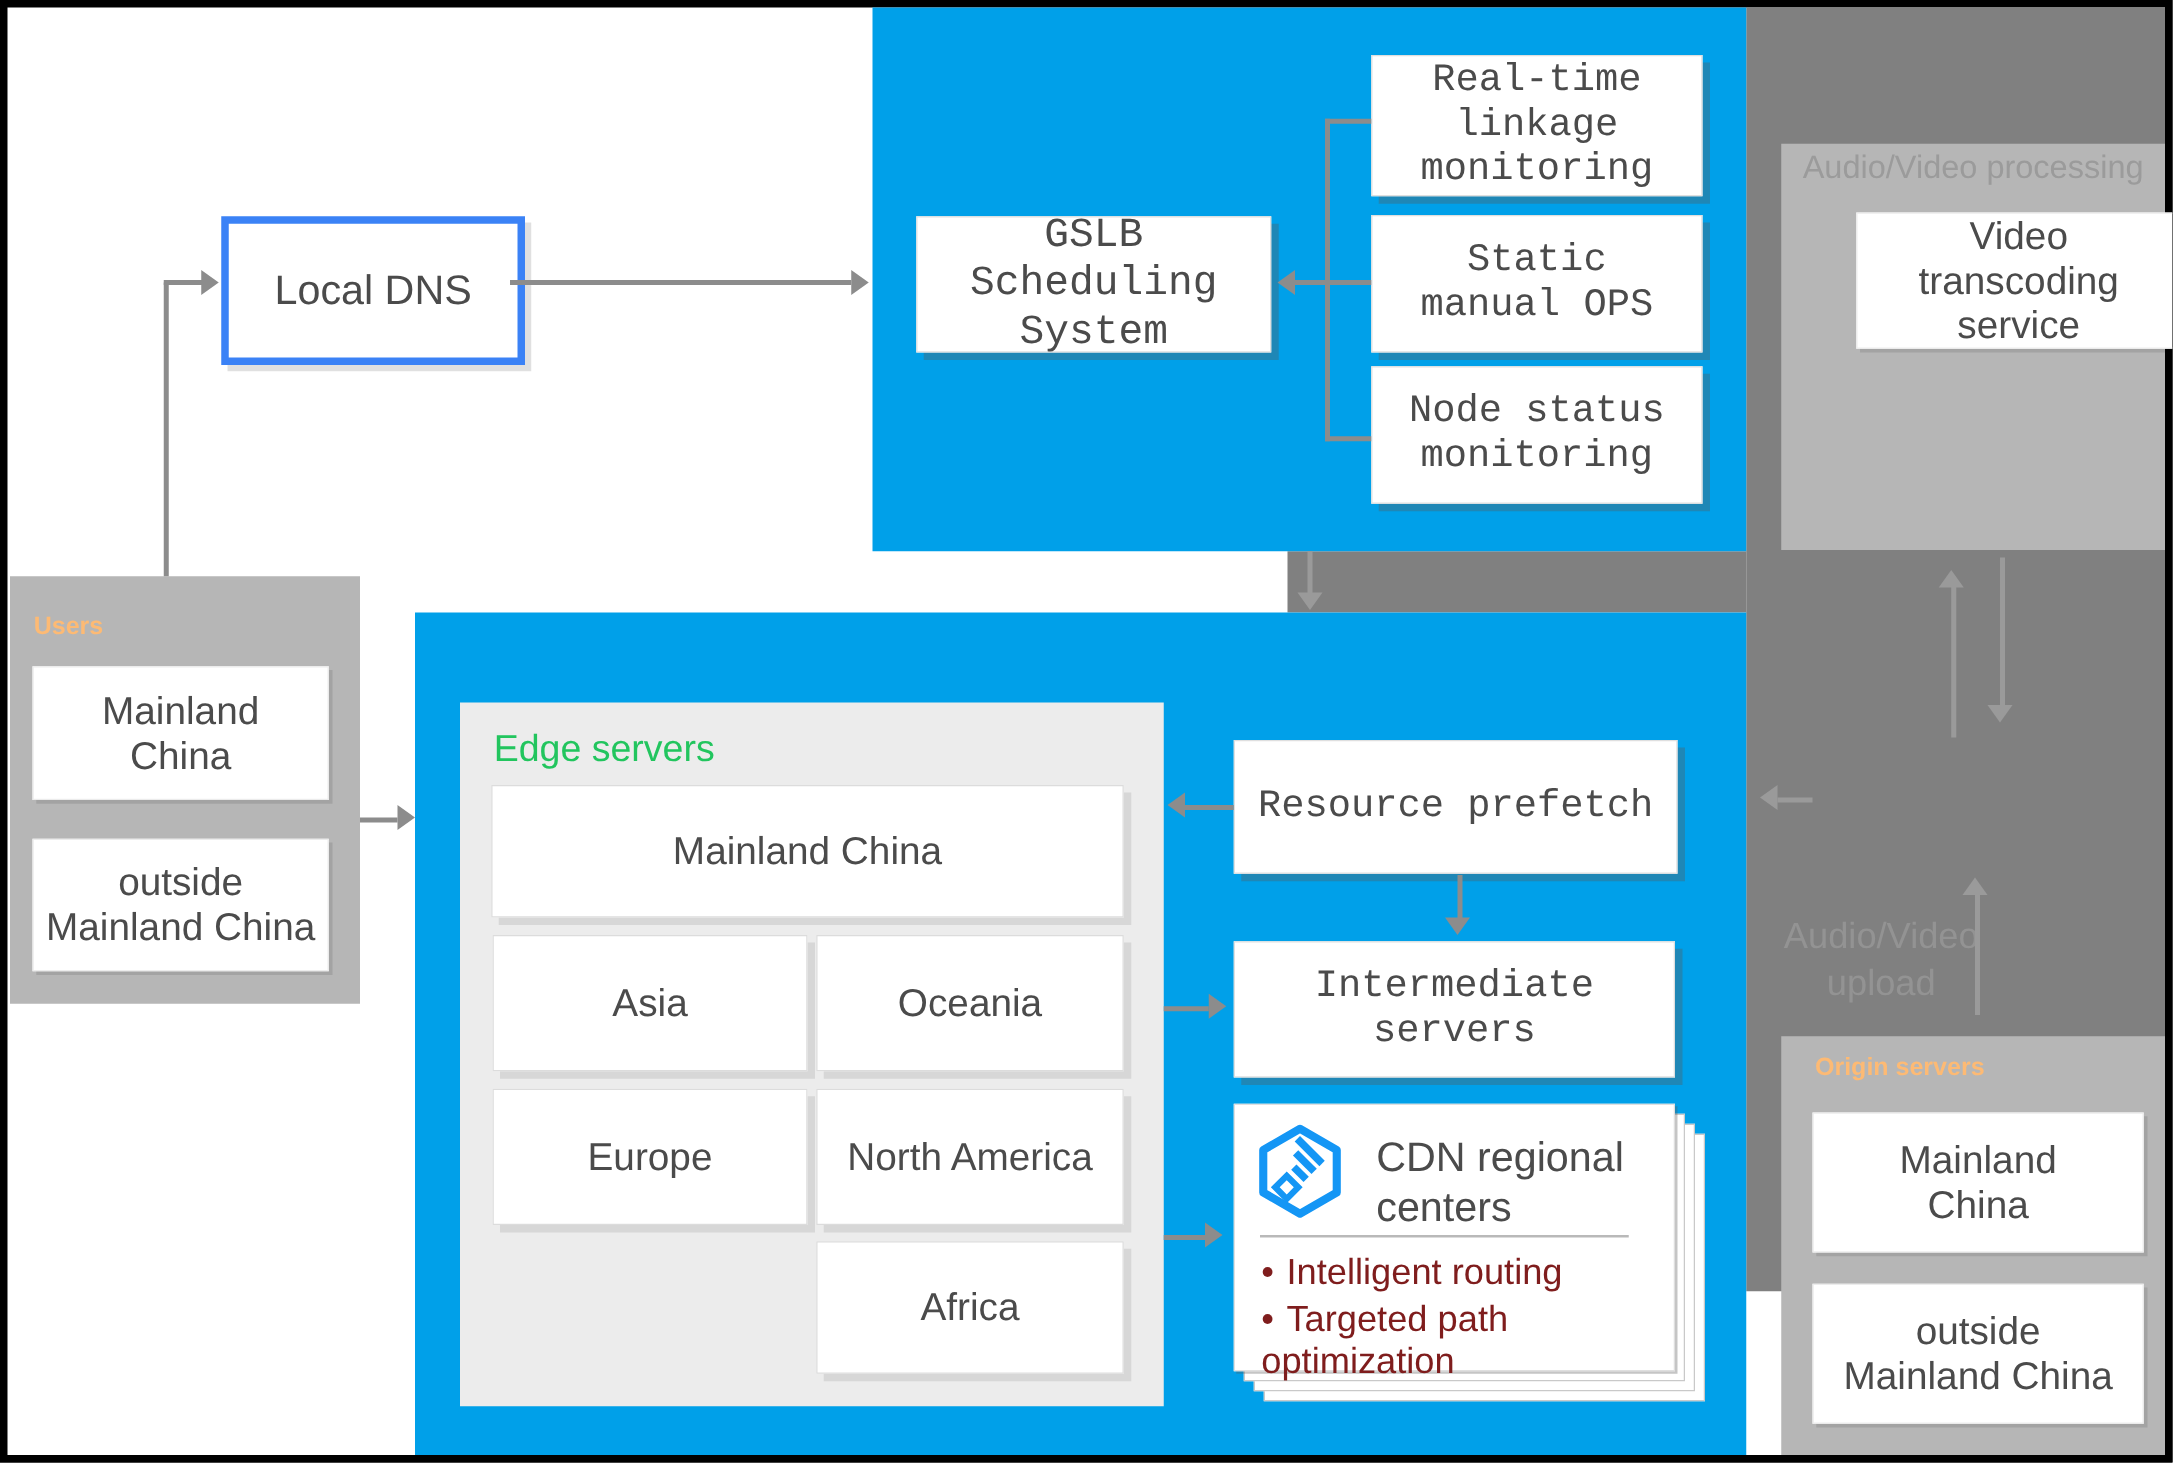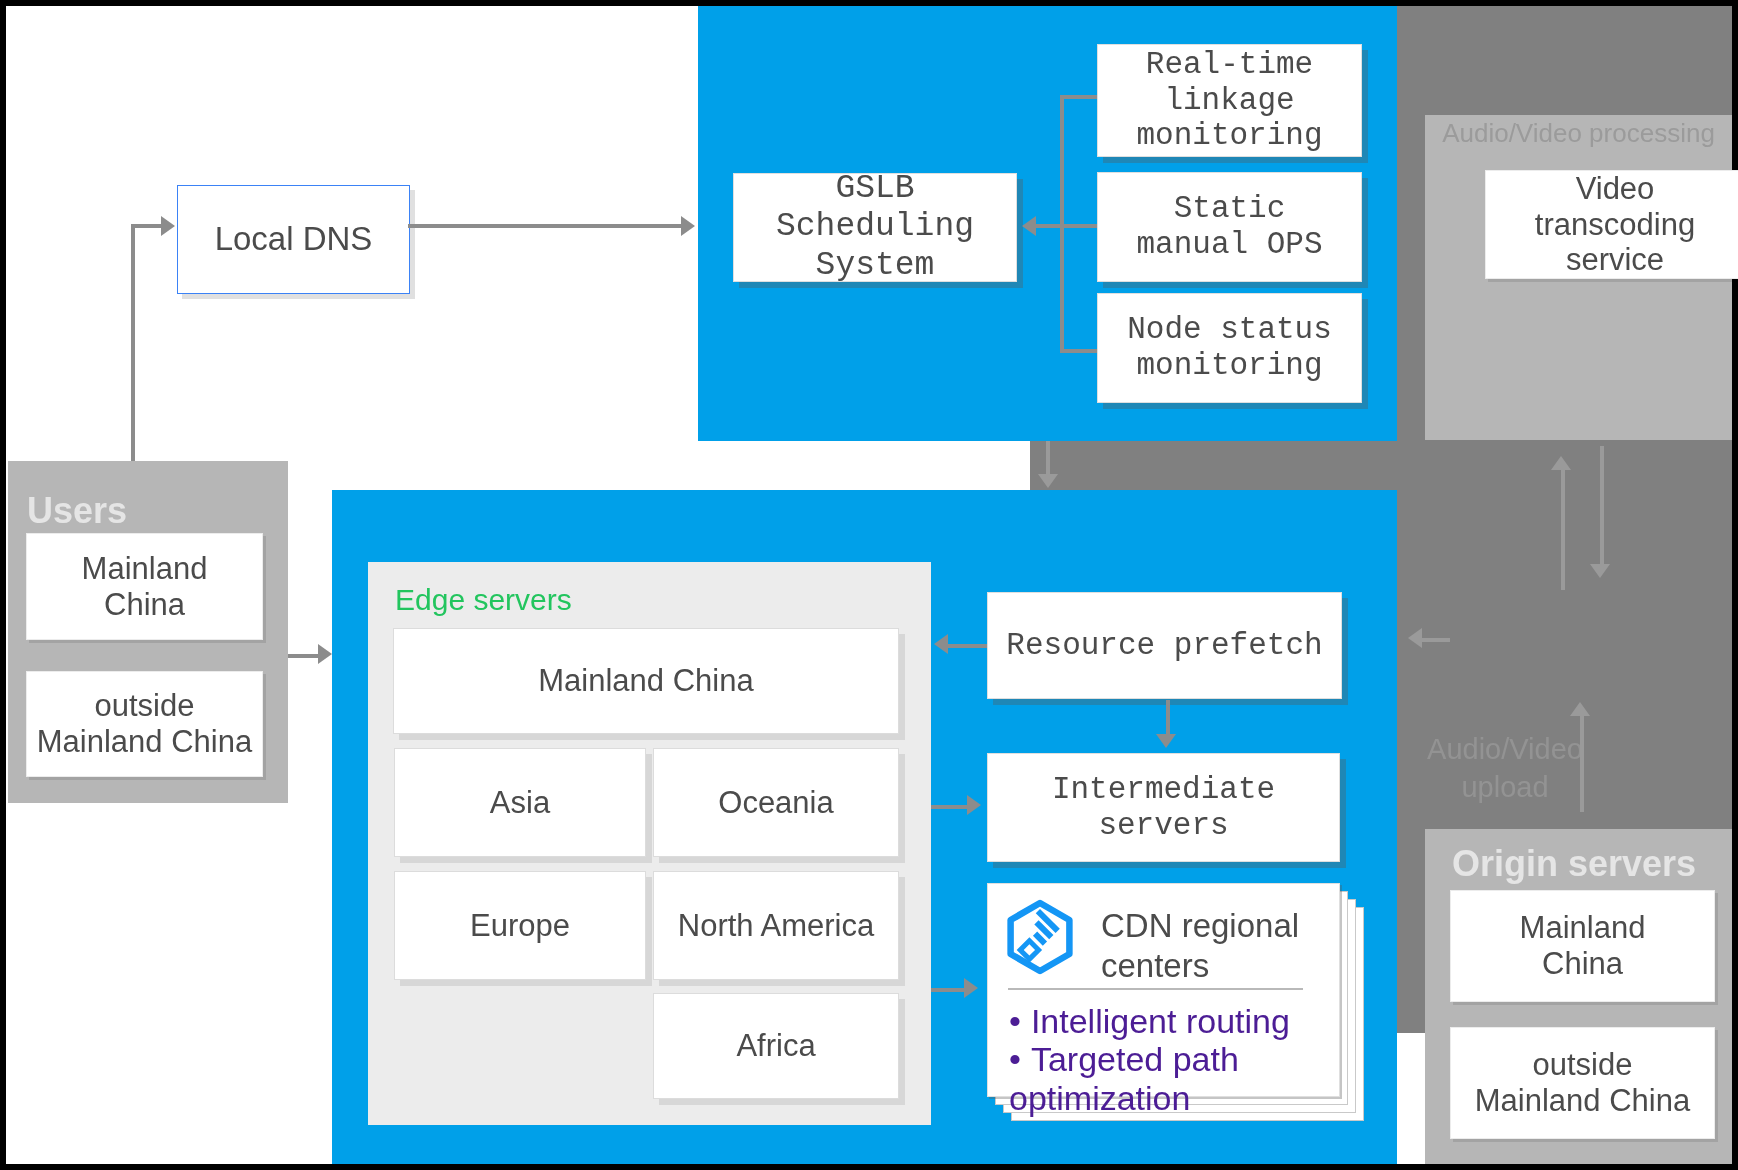--- a/index.html
+++ b/index.html
@@ -7,44 +7,44 @@
          font-family:"Liberation Sans","DejaVu Sans",sans-serif;color:#4b4b4b;}
   .canvas{position:absolute;left:6px;top:6px;width:1726px;height:1158px;background:#ffffff;}
   .abs{position:absolute;}
   .panel-blue{position:absolute;background:#00a0e9;}
   .panel-dark{position:absolute;background:#808080;}
   .panel-gray{position:absolute;background:#b6b6b6;}
   .panel-light{position:absolute;background:#ececec;}
   .box{position:absolute;background:#fff;display:flex;align-items:center;justify-content:center;
        text-align:center;white-space:pre-line;font-size:31px;line-height:1.16;color:#4b4b4b;}
   .on-blue{border:1px solid #dfdfdf;box-shadow:6px 6px 0 rgba(90,90,90,.35);font-family:Liberation Mono, monospace;}
-  .on-white{border:1px solid #3b82f6;box-shadow:5px 5px 0 rgba(0,0,0,.12);margin-top:12px;}
+  .on-white{border:6px solid #3b82f6;box-shadow:5px 5px 0 rgba(0,0,0,.12);}
   .on-gray{border:1px solid #ececec;box-shadow:3px 3px 0 rgba(0,0,0,.10);}
   .on-light{border:1px solid #dcdcdc;box-shadow:6px 6px 0 rgba(120,120,120,.18);}
   .fs33{font-size:33px;}
   .lbl{position:absolute;white-space:pre-line;}
-  .lbl-strong{font-size:36px;font-weight:600;color:#e5e5e5;}
+  .lbl-strong{font-size:20px;font-weight:600;color:#fdba74;}
   .lbl-reg{font-size:30px;font-weight:400;color:#22c55e;}
   .lbl-muted{font-size:26px;color:#9b9b9b;text-align:center;}
   .lbl-faded{font-size:29px;color:#939393;text-align:center;line-height:1.3;}
   .hline{position:absolute;height:4px;background:#8c8c8c;}
   .vline{position:absolute;width:4px;background:#8c8c8c;}
   .faded-line{background:#9a9a9a;}
   .ah{position:absolute;width:0;height:0;}
   .ah-r{border-top:10px solid transparent;border-bottom:10px solid transparent;border-left:14px solid #8c8c8c;}
   .ah-l{border-top:10px solid transparent;border-bottom:10px solid transparent;border-right:14px solid #8c8c8c;}
   .ah-d{border-left:10px solid transparent;border-right:10px solid transparent;border-top:14px solid #8c8c8c;}
   .ah-u{border-left:10px solid transparent;border-right:10px solid transparent;border-bottom:14px solid #8c8c8c;} .fad-u{border-bottom-color:#9a9a9a;}
   .fad-d{border-top-color:#9a9a9a;} .fad-l{border-right-color:#9a9a9a;}
   .cdn-layer{position:absolute;width:351px;height:212px;background:#fff;border:1px solid #c9c9c9;}
   .cdn-card{position:absolute;left:987px;top:883px;width:351px;height:212px;background:#fff;
             border:1px solid #dfdfdf;box-shadow:2px 2px 0 rgba(90,90,90,.35);}
   .cdn-title{position:absolute;left:113px;top:22px;font-size:33px;line-height:1.2;white-space:pre-line;color:#4b4b4b;}
   .cdn-divider{position:absolute;left:20px;top:104px;width:295px;height:2px;background:#b9b9b9;}
-  .bullet-row{position:absolute;left:21px;font-size:34px;color:#4c1d95;}
+  .bullet-row{position:absolute;left:21px;font-size:29px;color:#7f1d1d;}
   .bdot{margin-right:10px;}
 </style>
 </head>
 <body>
 
 <div class="stage">
   <div class="canvas"></div>
 
   <div class="panel-dark" style="left:1397px;top:6px;width:335px;height:1027px;"></div>
   <div class="panel-dark" style="left:1030px;top:441px;width:367px;height:49px;"></div>

